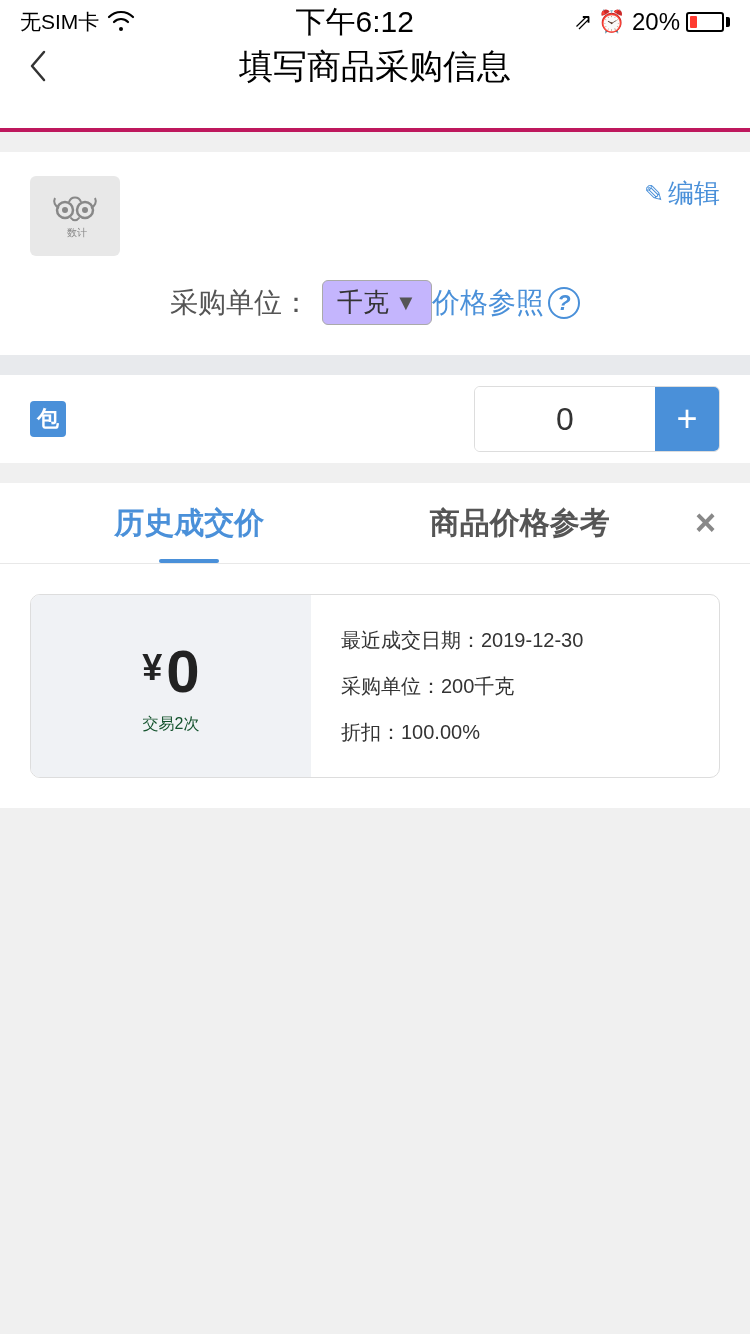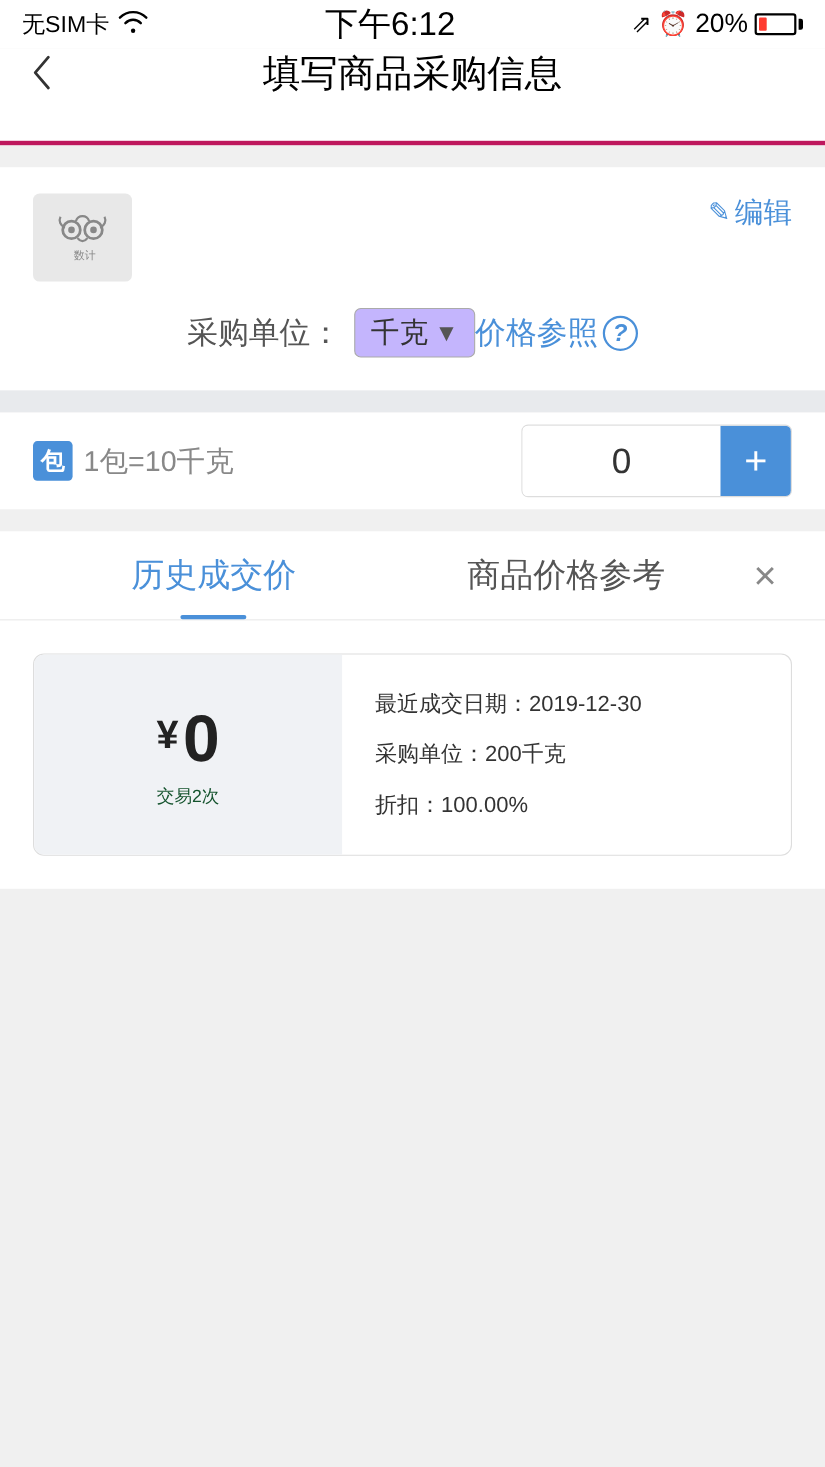--- a/index.html
+++ b/index.html
@@ -258,22 +258,23 @@
 
     
     .tab-section {
       background: #fff;
       margin-top: 20px;
     }
     .tab-header {
       display: flex;
       align-items: center;
       border-bottom: 1px solid #e8e8e8;
-      padding: 0 34px;
+      padding: 0 24px;
       position: relative;
+      font-weight: bold;
     }
     .tab-item {
       flex: 1;
       height: 80px;
       display: flex;
       align-items: center;
       justify-content: center;
       font-size: 30px;
       cursor: pointer;
       position: relative;
@@ -442,21 +443,20 @@
     </div>
   </div>
 
   <div class="section-divider"></div>
 
   <div class="quantity-row">
     <div class="quantity-unit-label">
       <div class="unit-badge">
         <span>包</span>
       </div>
-      <span class="unit-convert">1包=10千克</span>
     </div>
     <div class="quantity-input-group">
       <input class="quantity-input" type="text" value="0" style="">
       <button class="quantity-plus">+</button>
     </div>
   </div>
 
   <div class="tab-section">
     <div class="tab-header">
       <div class="tab-item active">

